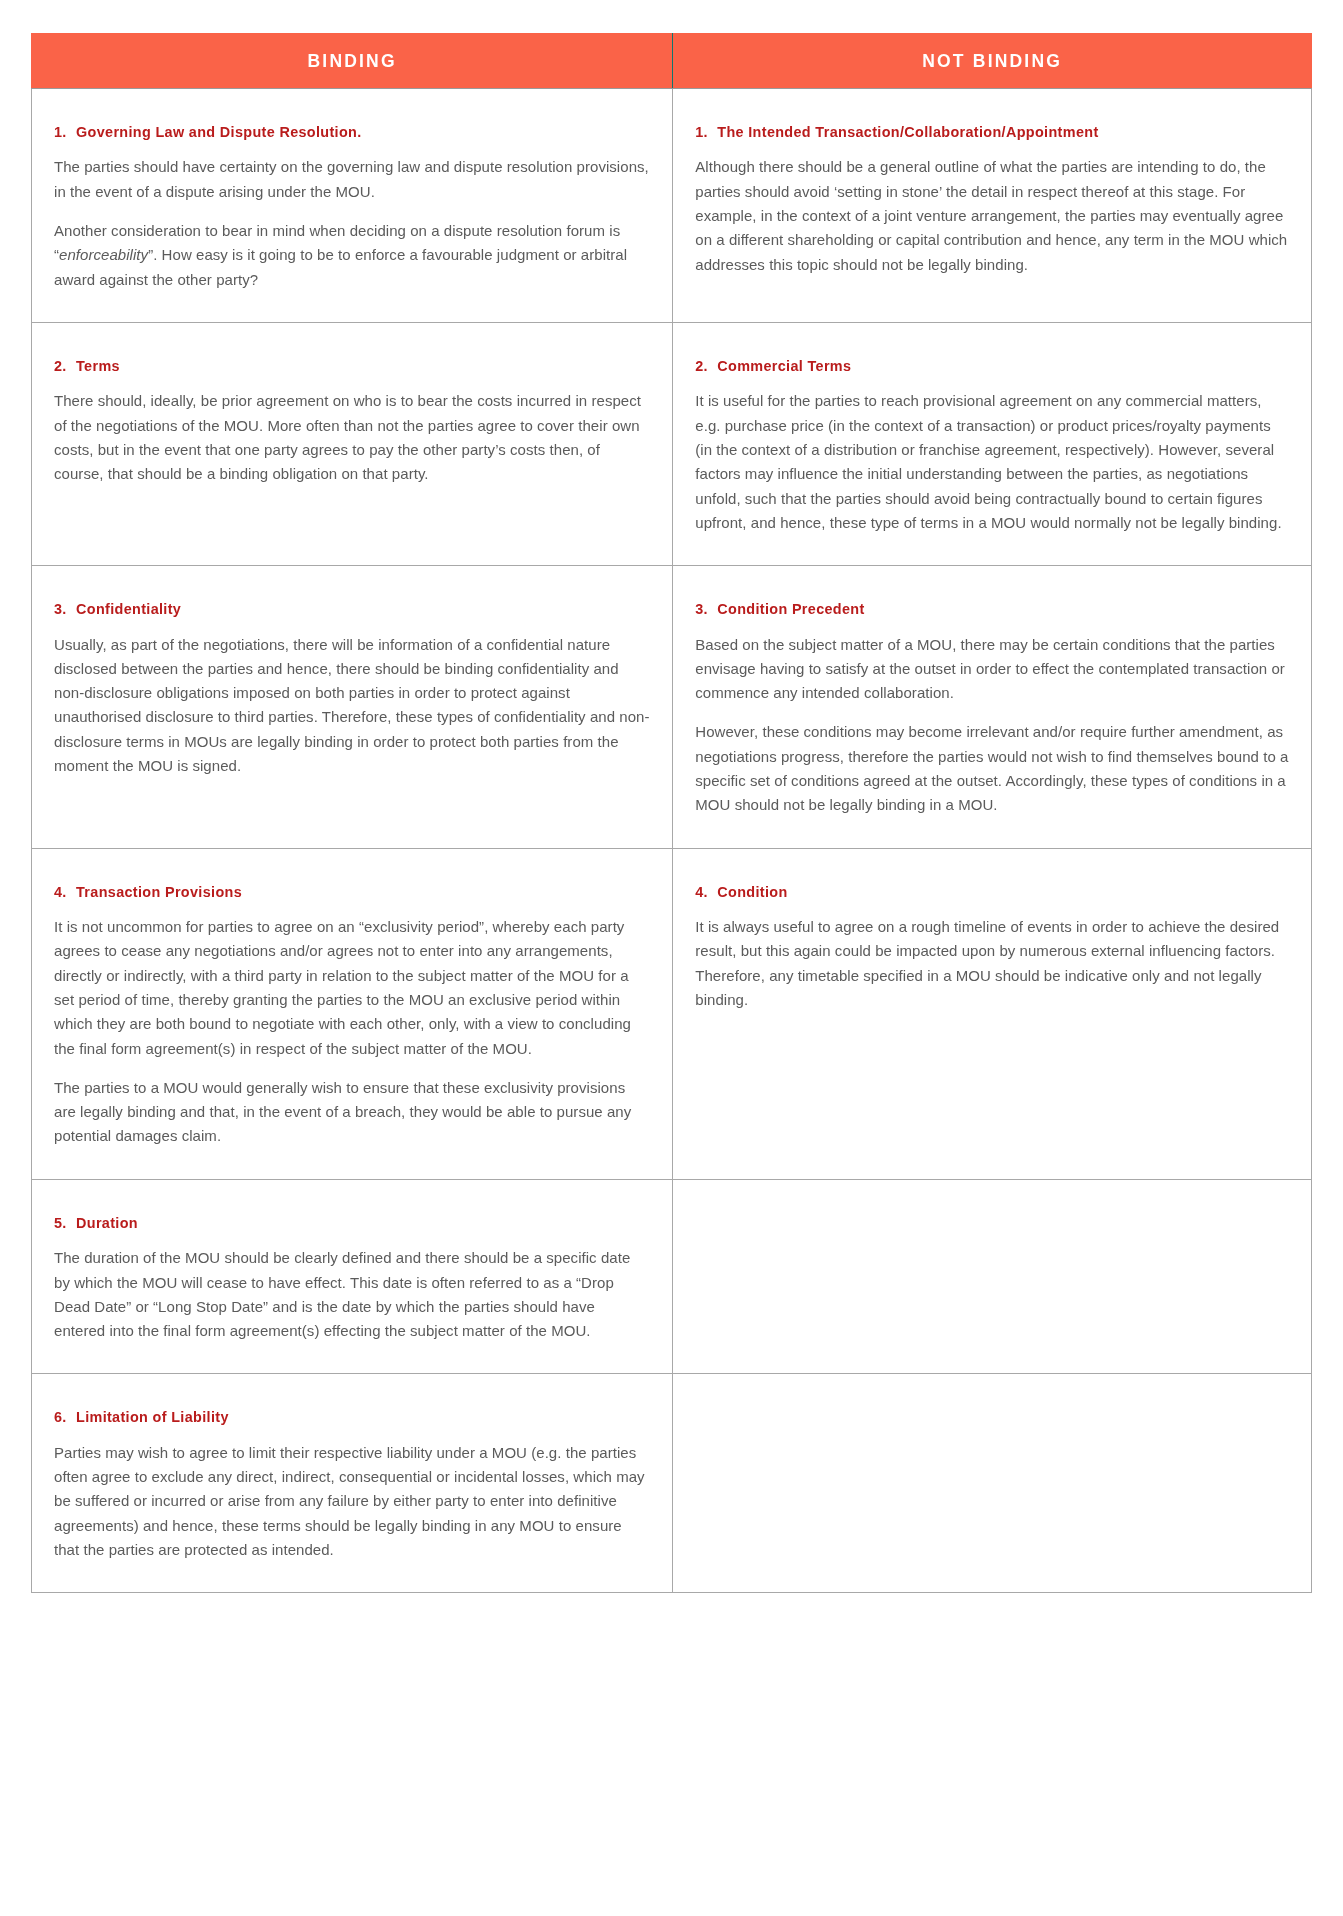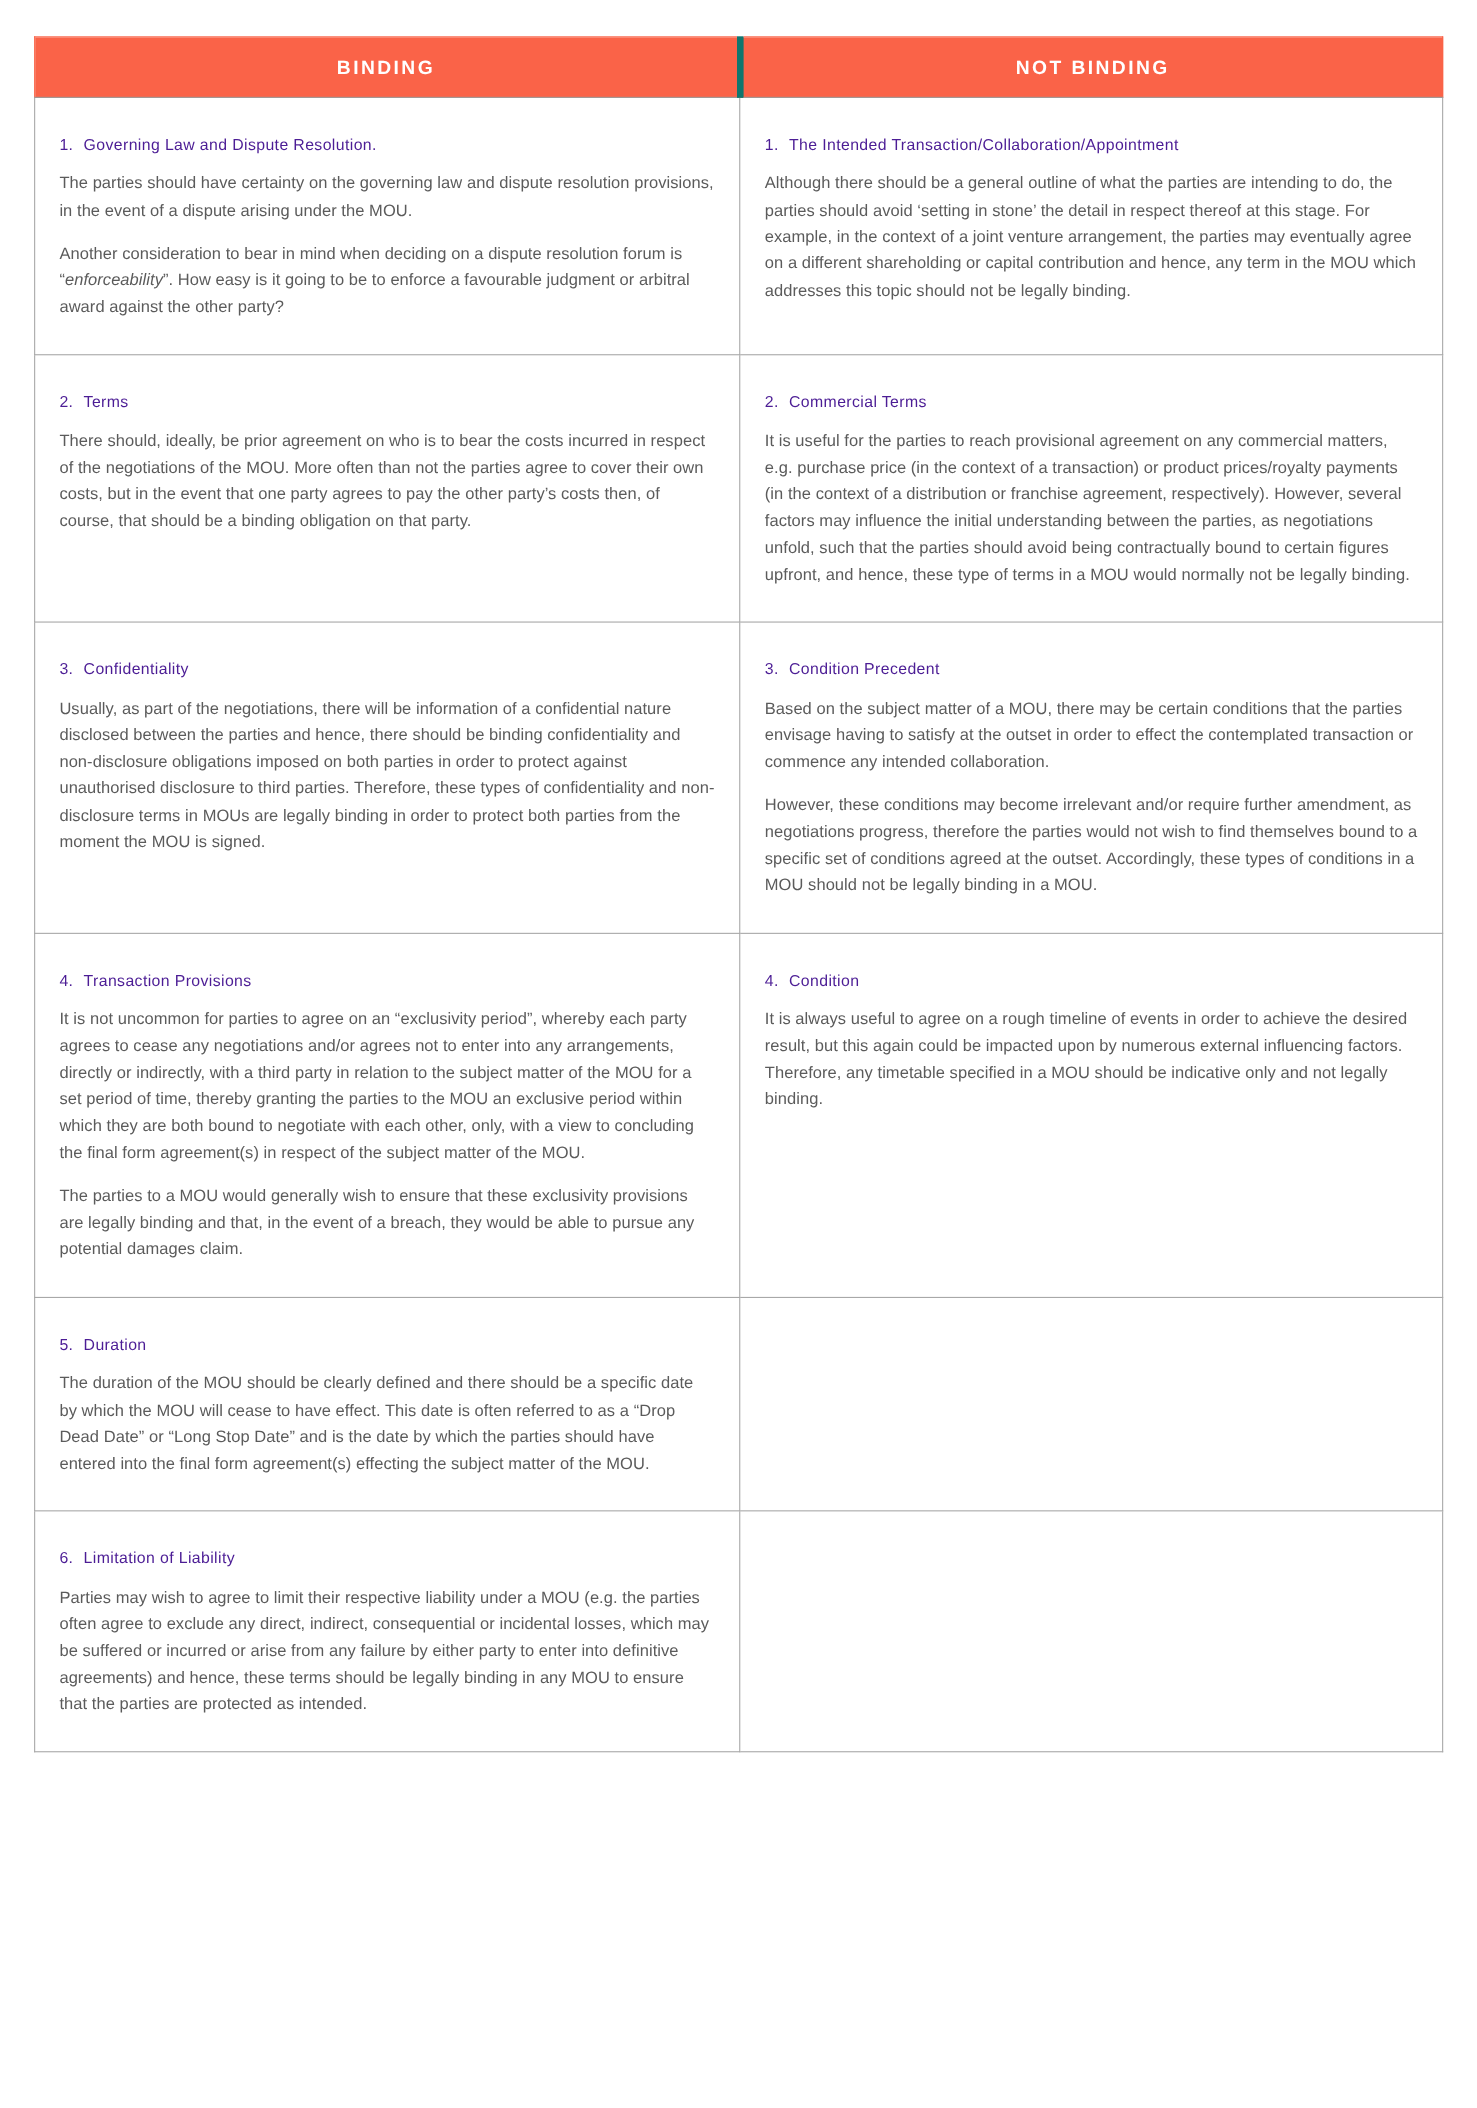--- a/index.html
+++ b/index.html
@@ -39,37 +39,37 @@
     font-size: 17.5px;
     font-weight: 600;
     letter-spacing: 2.2px;
     text-align: center;
     padding: 17px 8px 16px 8px;
     border: 1px solid #FA6348;
     border-bottom: 1px solid #9a9a9a;
     height: 52px;
     vertical-align: middle;
   }
-  thead th.th-left  { border-right: 6px solid #0f766e; margin-top: 39px; }
+  thead th.th-left  { border-right: 1px solid #0f766e; margin-top: 39px; }
 
   tbody td {
     vertical-align: top;
     border: 1px solid #a8a8a8;
     border-top: none;
     padding: 34px 22px 30px 22px;
     background: #ffffff;
   }
   tbody tr td.cell-left  { border-right: 1px solid #a8a8a8; }
 
   tbody tr:first-child td { border-top: none; }
 
   .item-heading {
     font-size: 14.4px;
-    font-weight: 400;
-    color: #4c1d95;
+    font-weight: 700;
+    color: #b91c1c;
     letter-spacing: 0.35px;
     margin: 0 0 13px 0;
     line-height: 1.35;
   }
   .item-heading .num {
     display: inline-block;
     min-width: 22px;
   }
 
   p.body-text {

